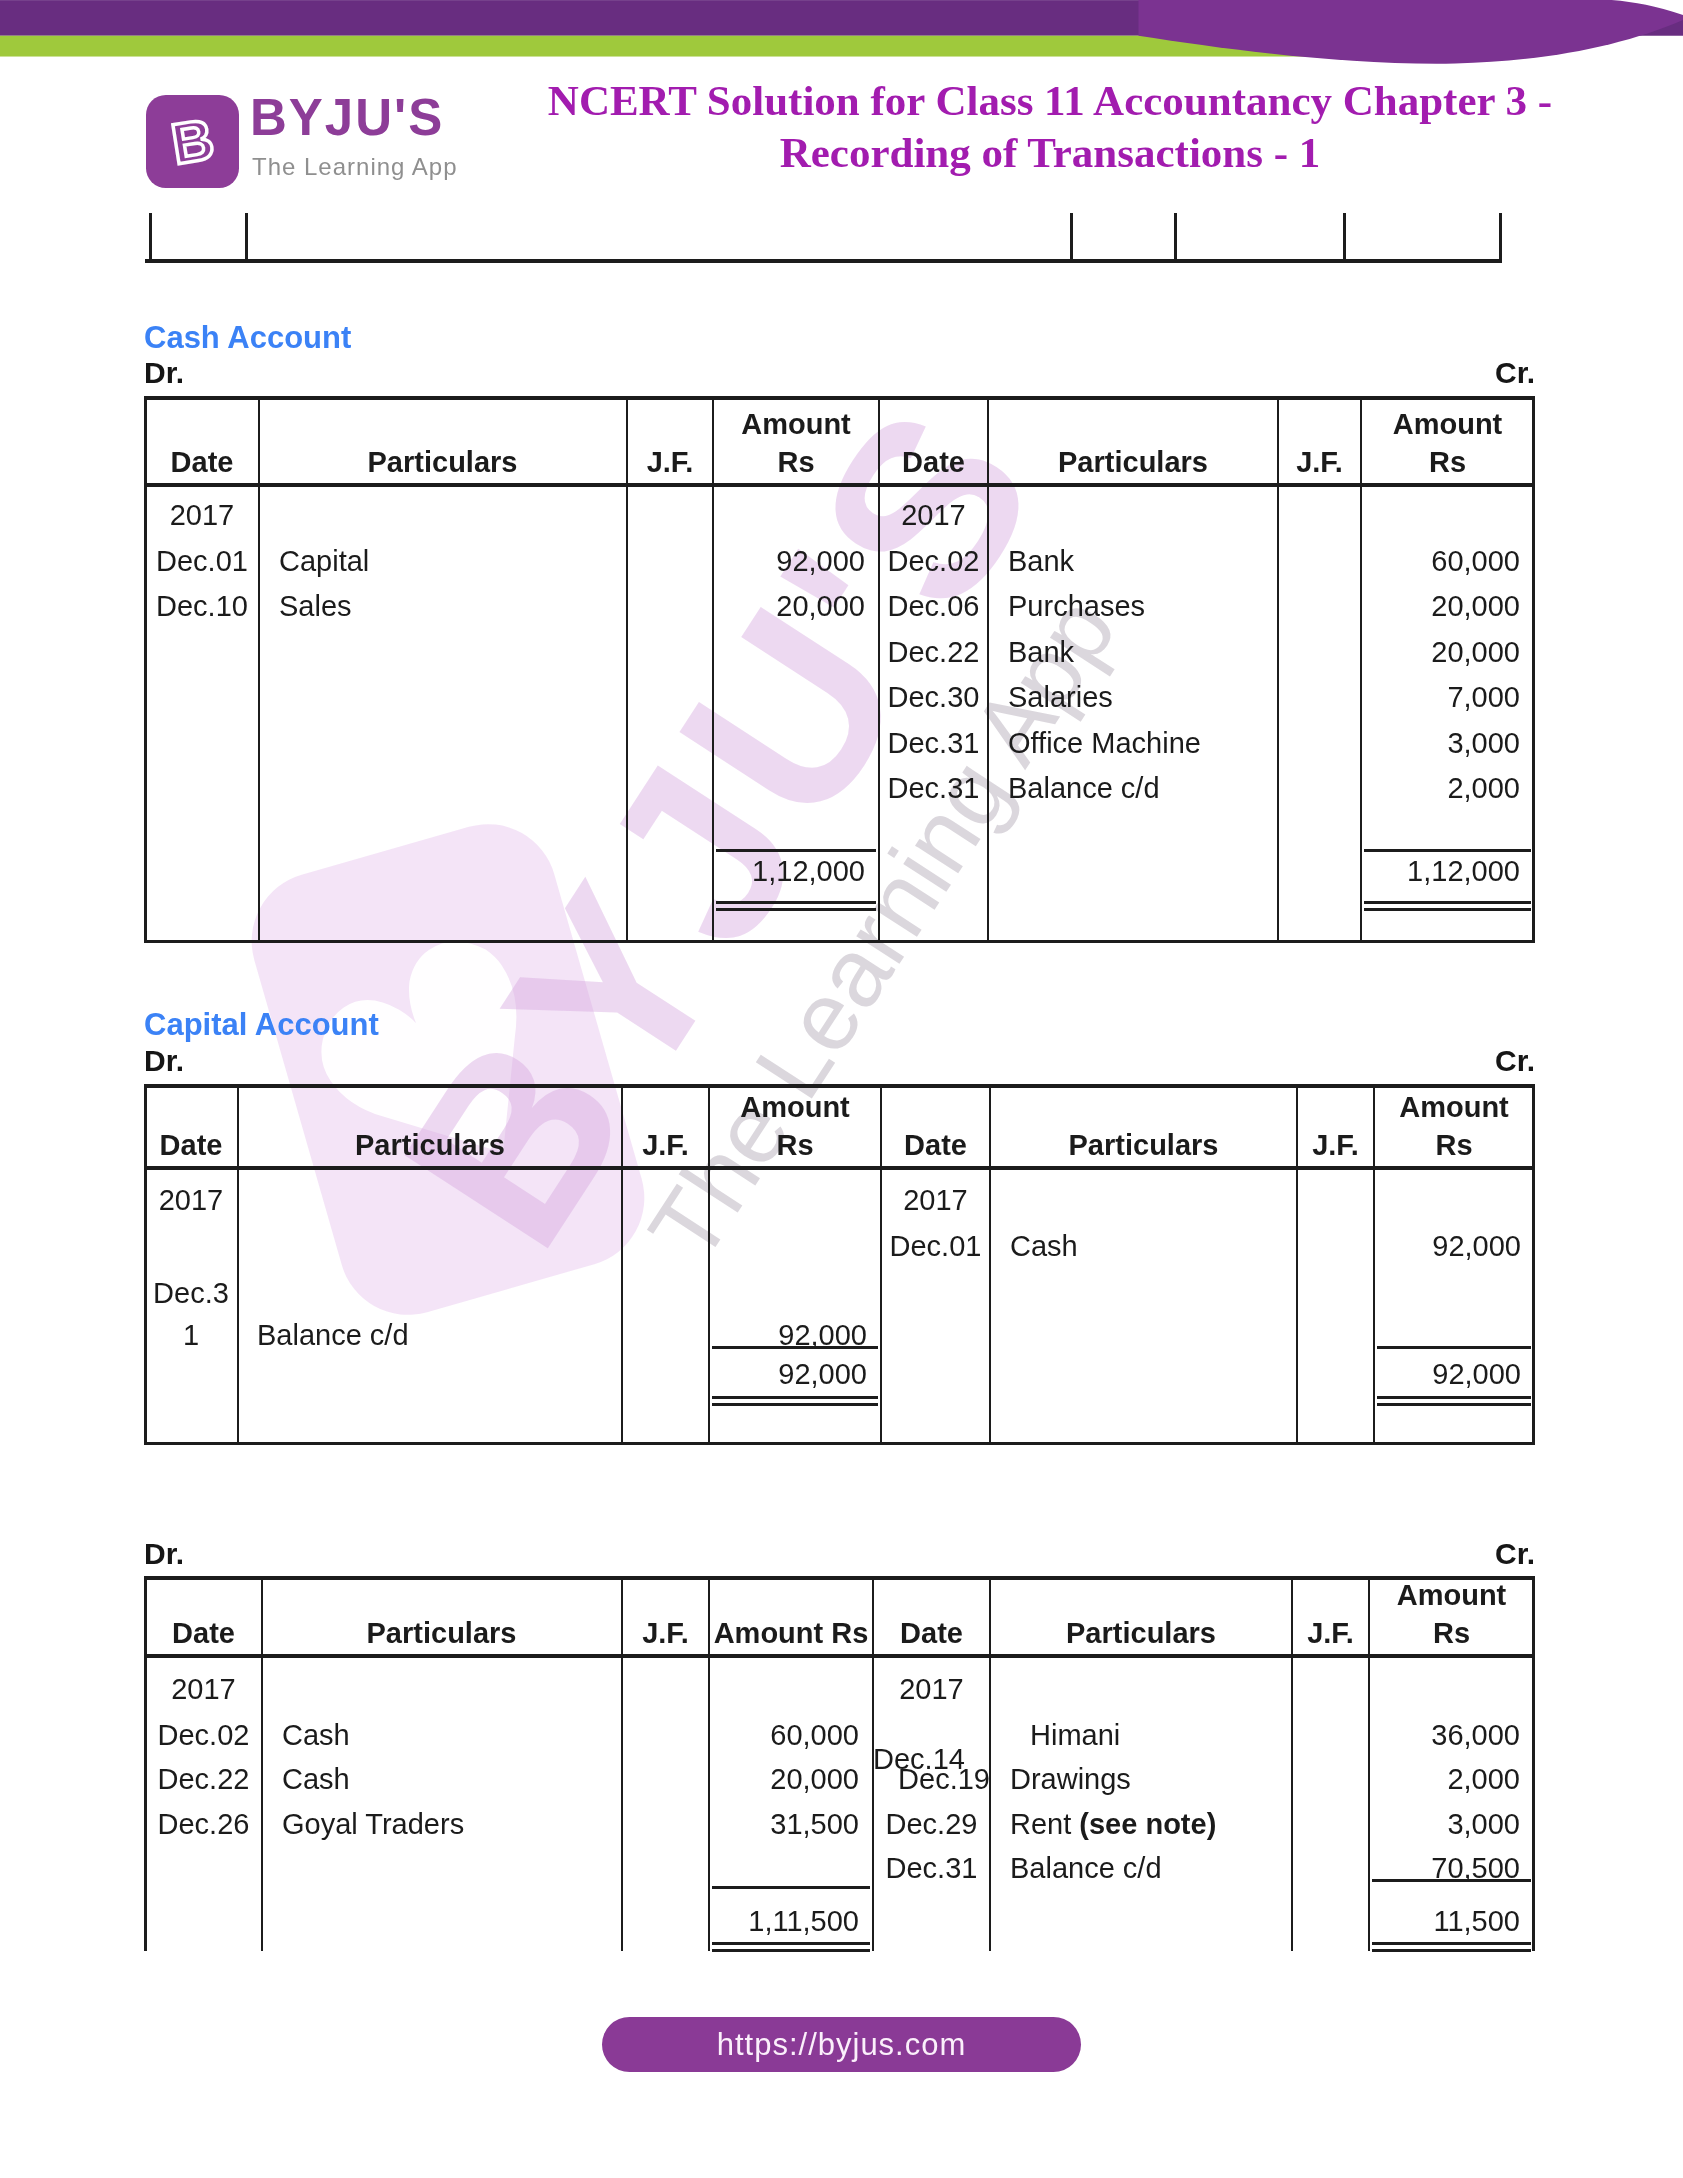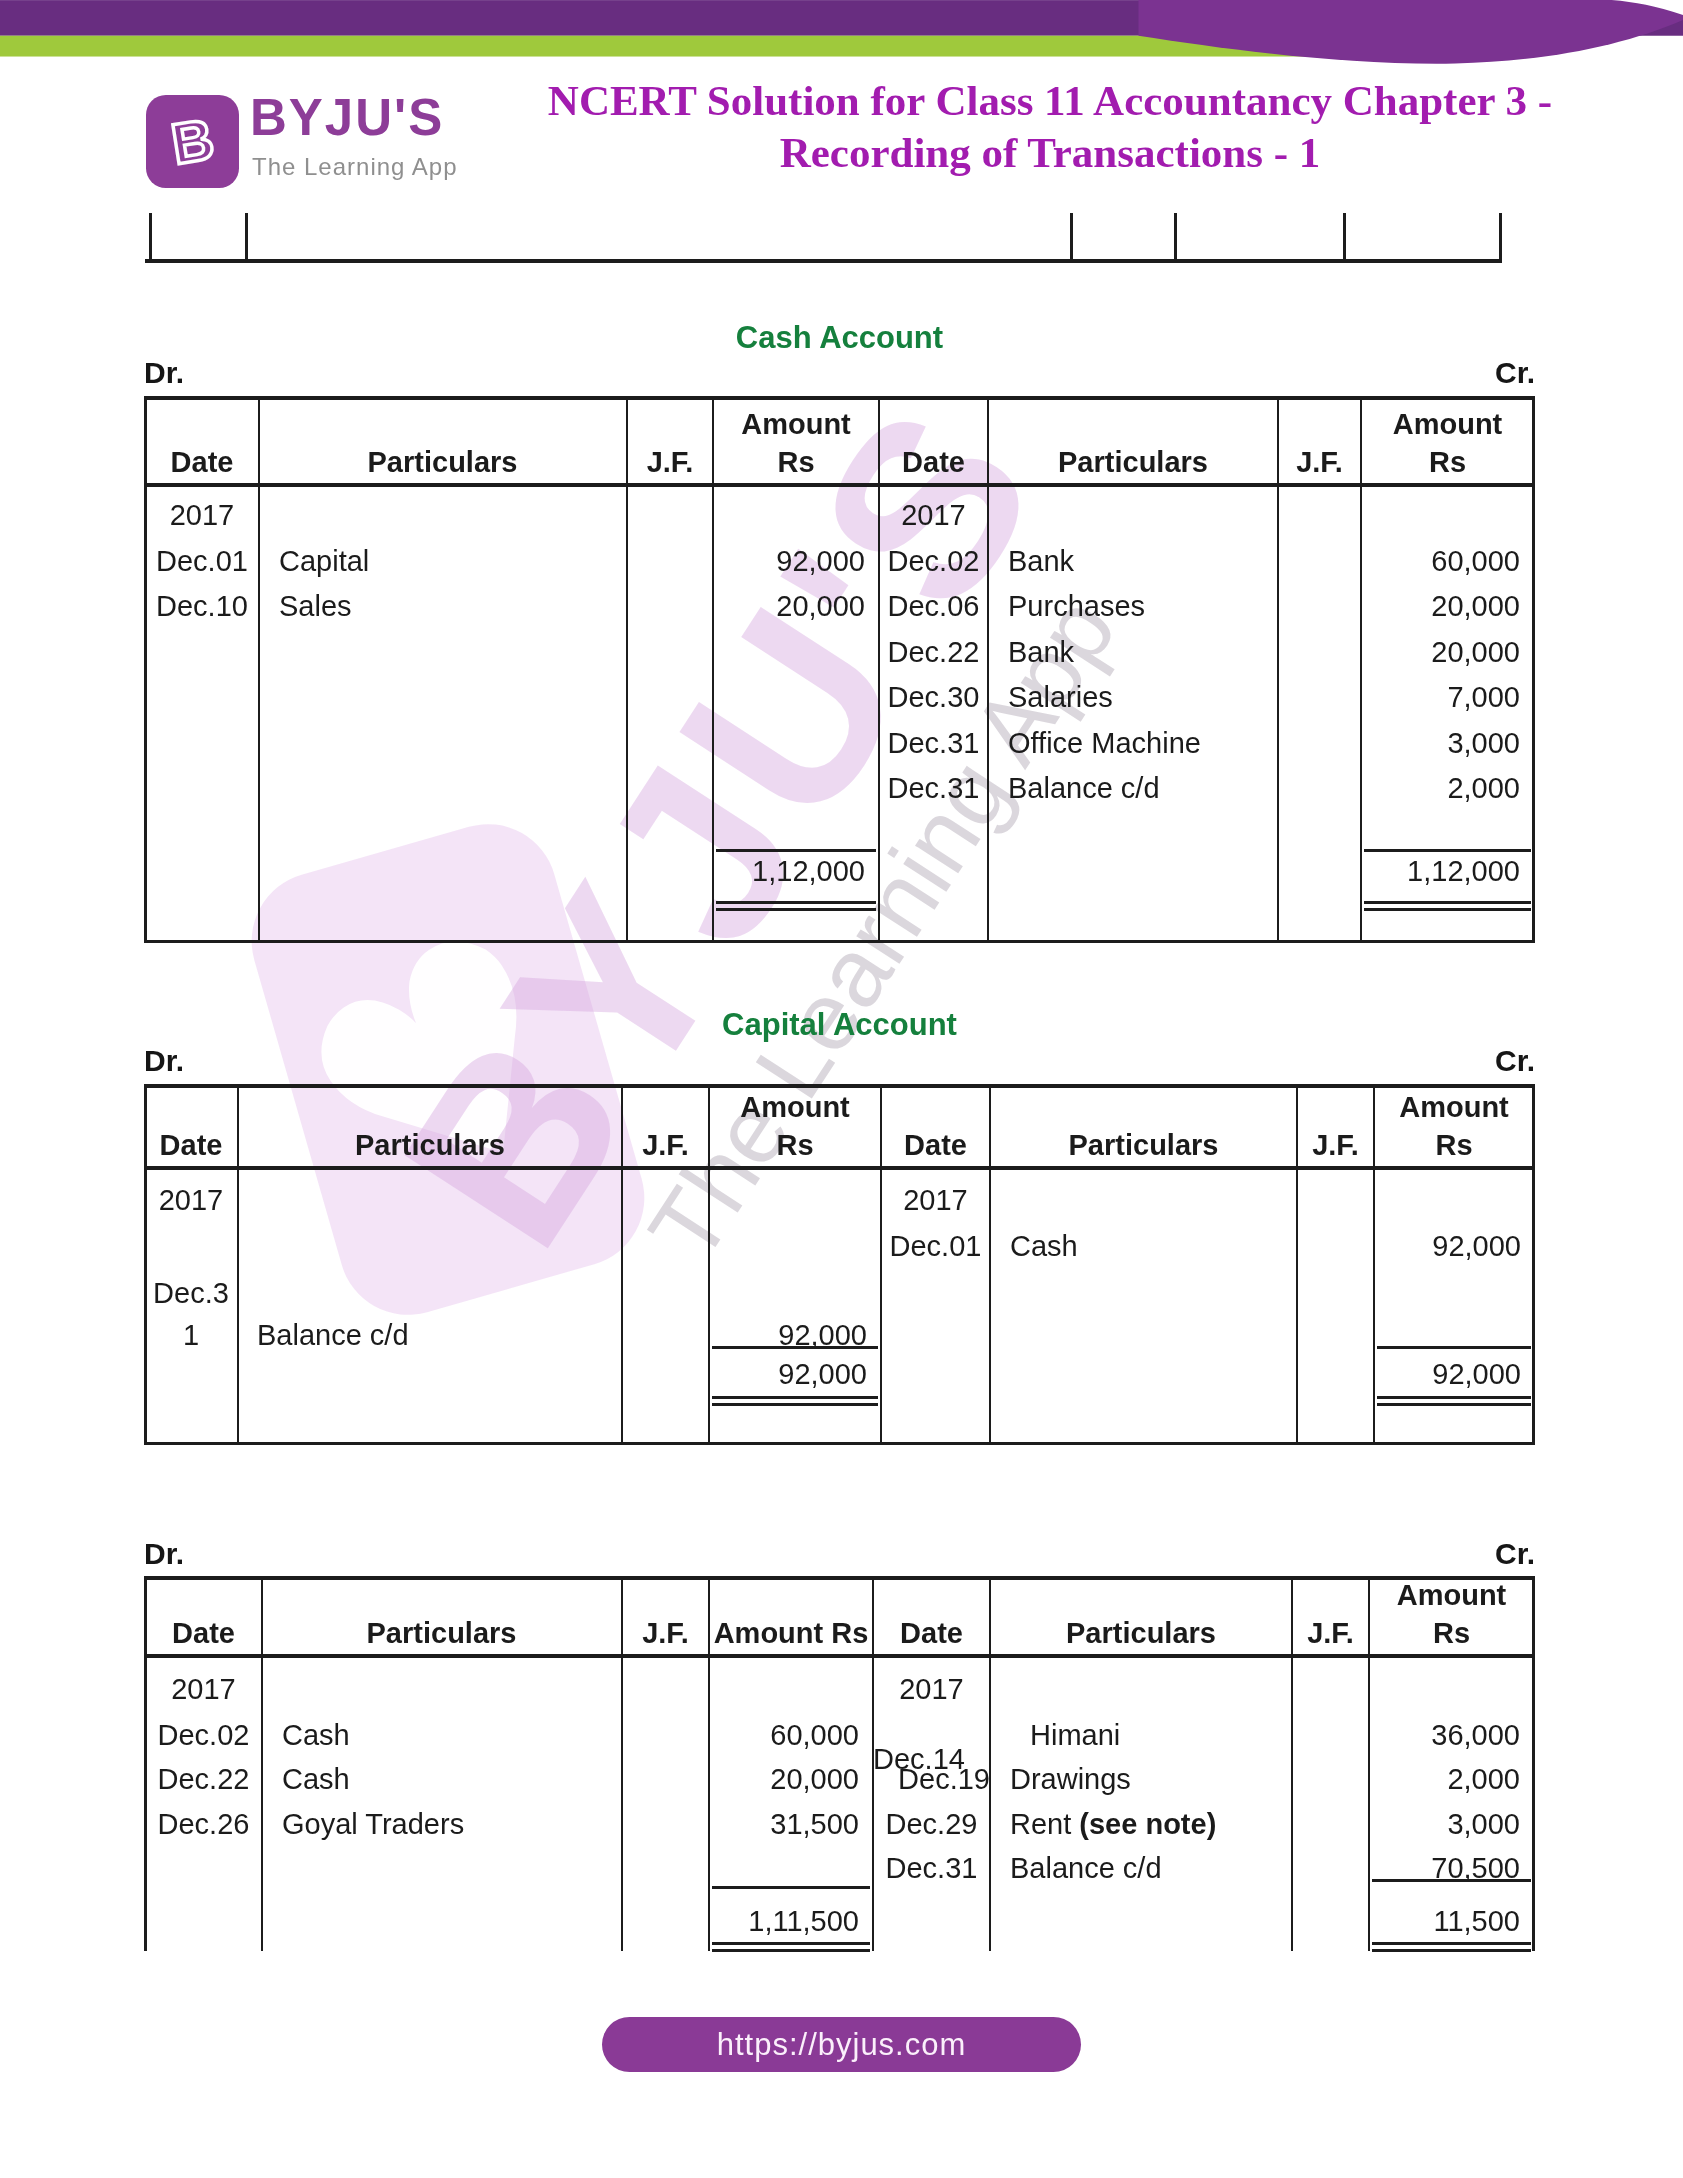--- a/index.html
+++ b/index.html
@@ -24,22 +24,22 @@
   .wm-heart{font-size:287px;color:rgba(255,255,255,0.95);transform:rotate(-18deg);
             font-family:"DejaVu Sans",sans-serif;}
   .wm-text{position:absolute;left:257px;top:540px;width:1030px;height:634px;
            transform:rotate(-57deg);display:flex;flex-direction:column;
            align-items:center;justify-content:center;pointer-events:none;}
   .wm-brand{font:bold 248px/248px "Liberation Sans",sans-serif;letter-spacing:8px;
             color:rgba(213,165,222,0.42);white-space:pre;}
   .wm-tag{font:97px/109px "Liberation Sans",sans-serif;margin-top:14px;
           color:rgba(184,176,188,0.50);white-space:pre;}
   
-  .acct-title{position:absolute;left:144px;width:1391px;text-align:center;
-              font:bold 31px/38px "Liberation Sans",sans-serif;color:#15803d;}
+  .acct-title{position:absolute;left:144px;width:1391px;
+              font:bold 31px/38px "Liberation Sans",sans-serif;color:#3b82f6;}
   .t0{top:319px}.t1{top:1006px}.t2{top:1501px}
   .drcr{position:absolute;left:144px;width:1391px;font:bold 30px/38px "Liberation Sans",sans-serif;color:#161616;}
   .dr{text-align:left}.cr{text-align:right}
   .y0{top:354px}.y1{top:1042px}.y2{top:1535px}
   
   .cell{position:absolute;font:29px/36px "Liberation Sans",sans-serif;color:#1b1b1b;white-space:pre;}
   .tline{position:absolute;background:#1c1c1c;}
   
   .footer-pill{position:absolute;left:602px;top:2017px;width:479px;height:55px;border-radius:28px;
                background:#8a3a96;color:#fbeffb;font:31px/55px "Liberation Sans",sans-serif;

